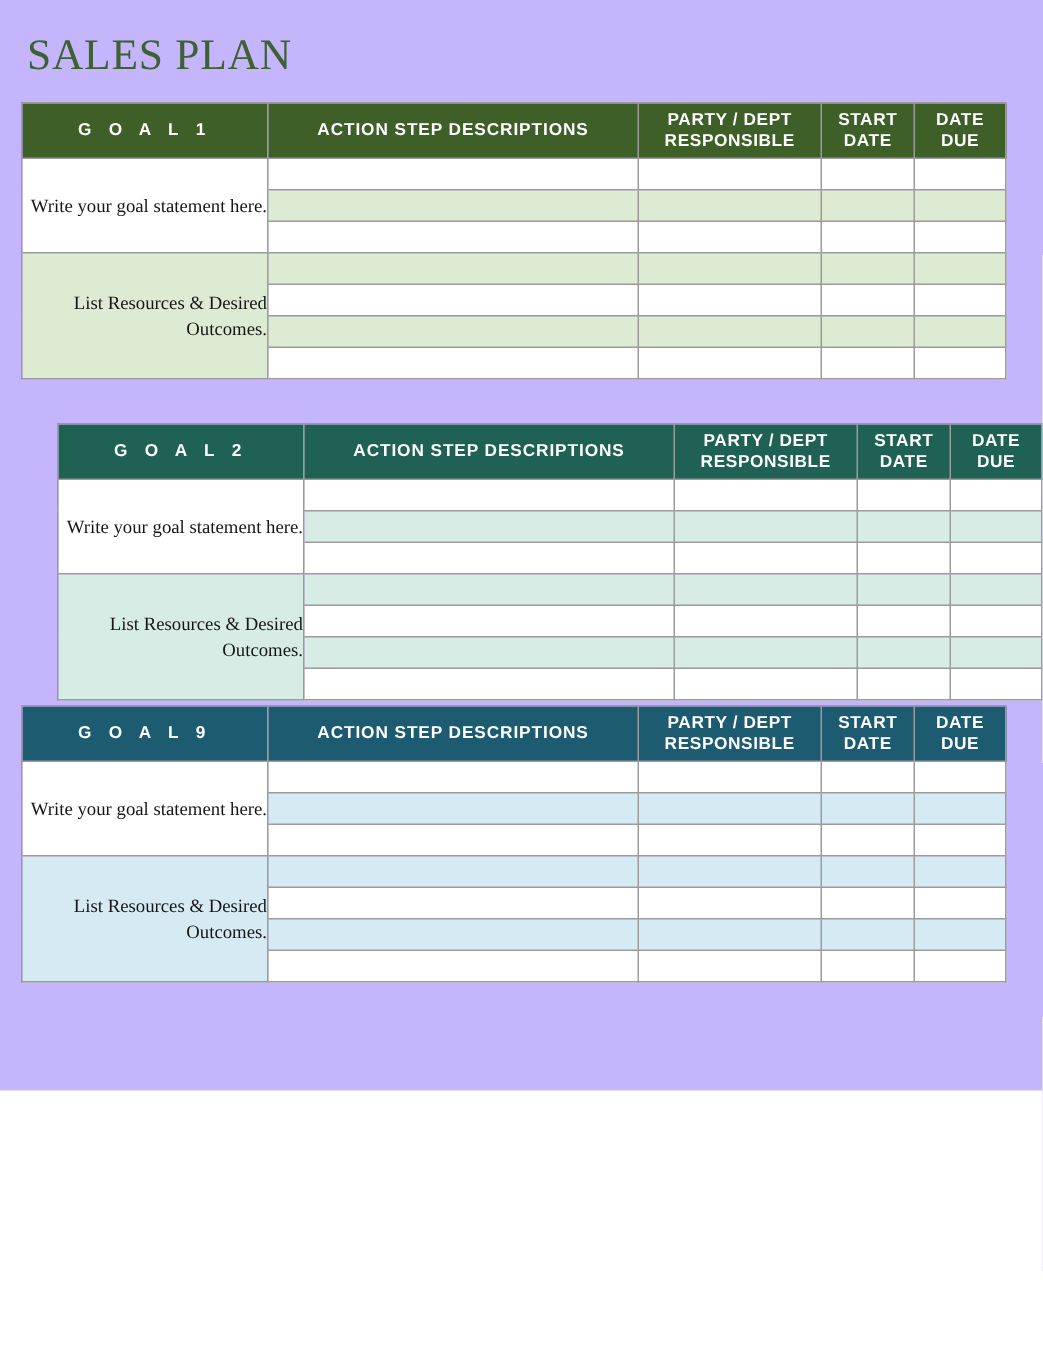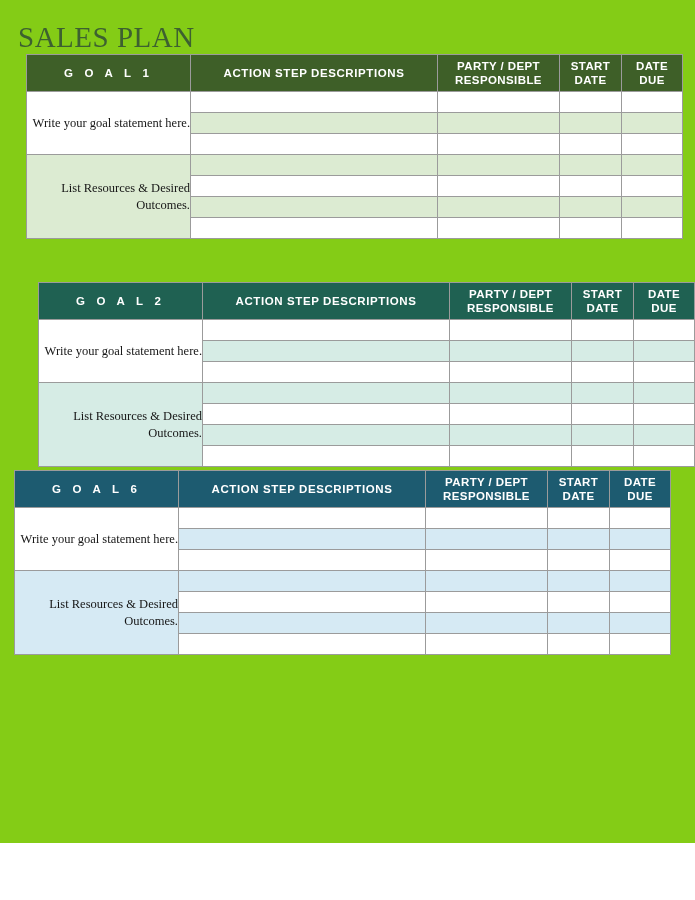--- a/index.html
+++ b/index.html
@@ -10,45 +10,45 @@
   }
   body {
     width: 695px;
     height: 900px;
     font-family: "Liberation Sans", sans-serif;
     -webkit-font-smoothing: antialiased;
   }
   .page {
     position: relative;
     width: 695px;
-    height: 843px;
+    height: 727px;
     box-sizing: border-box;
     padding: 0;
-    background: #84cc16;
+    background: #c4b5fd;
   }
   .page-title {
     position: absolute;
     left: 18px;
     top: 20px;
     font-family: "Liberation Serif", serif;
     font-size: 29px;
     line-height: 34px;
     letter-spacing: 0.5px;
     color: #3d6130;
     white-space: nowrap;
   }
   .goal-table {
     position: absolute;
     left: 14px;
     width: 656px;
     border-collapse: collapse;
     table-layout: fixed;
     border: 1px solid #9b9b9b;
   }
-  .goal-table.t1 { top: 54px; margin-left: 12px; }
+  .goal-table.t1 { top: 68px; }
   .goal-table.t2 { top: 282px; margin-left: 24px; }
   .goal-table.t3 { top: 470px; }
 
   .goal-table col.c-goal   { width: 164px; }
   .goal-table col.c-action { width: 247px; }
   .goal-table col.c-party  { width: 122px; }
   .goal-table col.c-start  { width: 62px; }
   .goal-table col.c-due    { width: 61px; }
 
   .goal-table th,
@@ -265,21 +265,21 @@
   <table class="goal-table t3">
     <colgroup>
       <col class="c-goal">
         <col class="c-action">
         <col class="c-party">
         <col class="c-start">
         <col class="c-due">
     </colgroup>
     <thead>
       <tr>
-        <th class="goal-head">G O A L   6</th>
+        <th class="goal-head">G O A L   9</th>
         <th>ACTION STEP DESCRIPTIONS</th>
         <th class="two-line">
           <div>PARTY / DEPT</div>
           <div>RESPONSIBLE</div>
         </th>
         <th class="two-line">
           <div>START</div>
           <div>DATE</div>
         </th>
         <th class="two-line">

